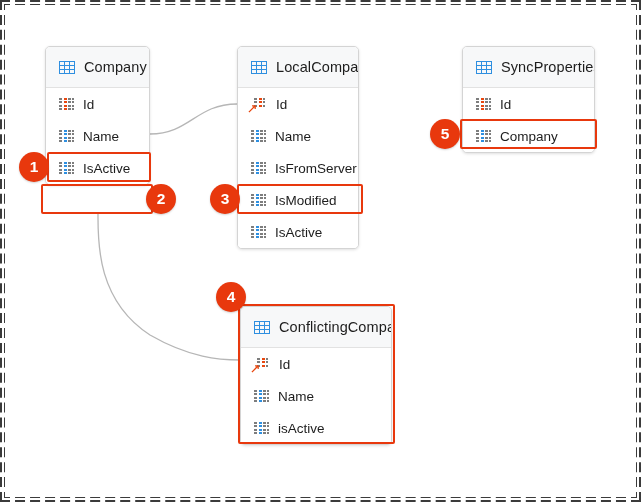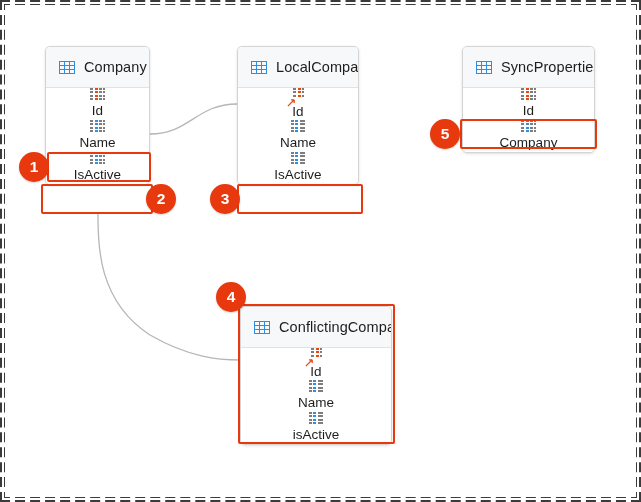--- a/index.html
+++ b/index.html
@@ -13,22 +13,22 @@
   #frame2{position:absolute;left:2px;top:2px;width:637px;height:498px;box-sizing:border-box;
          border:2px solid #ffffff;pointer-events:none;z-index:31;}
 
   svg.links{position:absolute;left:0;top:0;width:641px;height:502px;z-index:1;}
 
   .table{position:absolute;background:#ffffff;border:1px solid #d4d4d4;border-radius:5px;
          box-shadow:0 1px 3px rgba(0,0,0,.13);z-index:5;box-sizing:border-box;overflow:hidden;}
   .thead{display:flex;align-items:center;gap:9px;padding:0 13px;height:41px;
          background:#f7f8f9;border-bottom:1px solid #e2e2e2;box-sizing:border-box;}
   .ttitle{font-size:14.5px;color:#1d1d1d;white-space:nowrap;letter-spacing:.1px;}
-  .row{display:flex;align-items:center;padding:0 13px;height:32px;box-sizing:border-box;
-       position:relative;background:#ffffff;flex-direction:column;}
+  .row{display:flex;align-items:center;gap:9px;padding:0 13px;height:32px;box-sizing:border-box;
+       position:relative;background:#ffffff;}
   .rname{font-size:13.5px;color:#1d1d1d;white-space:nowrap;}
 
   
   .ic{position:relative;width:15px;height:12px;flex:0 0 15px;}
   .ic i{position:absolute;display:block;width:3px;height:2px;background:#7d7d7d;}
   .ic.blue i.b{background:#2e8fe0;}
   .ic.red i.r{background:#e8470f;}
 
   .hdric{position:relative;width:16px;height:13px;flex:0 0 16px;border:1.4px solid #2e8fe0;box-sizing:border-box;}
   .hdric i{position:absolute;background:#2e8fe0;display:block;}
@@ -187,20 +187,62 @@
           <i style="left:12.5px;top:3.3px;width:2px;"></i>
         <i style="left:0;top:6.6px;"></i>
           <i style="left:4.5px;top:6.6px;background:#2e8fe0;"></i>
           <i style="left:9px;top:6.6px;"></i>
           <i style="left:12.5px;top:6.6px;width:2px;"></i>
         <i style="left:0;top:9.9px;"></i>
           <i style="left:4.5px;top:9.9px;background:#2e8fe0;"></i>
           <i style="left:9px;top:9.9px;"></i>
           <i style="left:12.5px;top:9.9px;width:2px;"></i>
       </span>
+      <span class="rname">IsFromServer</span>
+    </div>
+    <div class="row">
+      <span class="ic blue">
+        <i style="left:0;top:0;"></i>
+          <i style="left:4.5px;top:0;background:#2e8fe0;"></i>
+          <i style="left:9px;top:0;"></i>
+          <i style="left:12.5px;top:0;width:2px;"></i>
+        <i style="left:0;top:3.3px;"></i>
+          <i style="left:4.5px;top:3.3px;background:#2e8fe0;"></i>
+          <i style="left:9px;top:3.3px;"></i>
+          <i style="left:12.5px;top:3.3px;width:2px;"></i>
+        <i style="left:0;top:6.6px;"></i>
+          <i style="left:4.5px;top:6.6px;background:#2e8fe0;"></i>
+          <i style="left:9px;top:6.6px;"></i>
+          <i style="left:12.5px;top:6.6px;width:2px;"></i>
+        <i style="left:0;top:9.9px;"></i>
+          <i style="left:4.5px;top:9.9px;background:#2e8fe0;"></i>
+          <i style="left:9px;top:9.9px;"></i>
+          <i style="left:12.5px;top:9.9px;width:2px;"></i>
+      </span>
+      <span class="rname">IsModified</span>
+    </div>
+    <div class="row">
+      <span class="ic blue">
+        <i style="left:0;top:0;"></i>
+          <i style="left:4.5px;top:0;background:#2e8fe0;"></i>
+          <i style="left:9px;top:0;"></i>
+          <i style="left:12.5px;top:0;width:2px;"></i>
+        <i style="left:0;top:3.3px;"></i>
+          <i style="left:4.5px;top:3.3px;background:#2e8fe0;"></i>
+          <i style="left:9px;top:3.3px;"></i>
+          <i style="left:12.5px;top:3.3px;width:2px;"></i>
+        <i style="left:0;top:6.6px;"></i>
+          <i style="left:4.5px;top:6.6px;background:#2e8fe0;"></i>
+          <i style="left:9px;top:6.6px;"></i>
+          <i style="left:12.5px;top:6.6px;width:2px;"></i>
+        <i style="left:0;top:9.9px;"></i>
+          <i style="left:4.5px;top:9.9px;background:#2e8fe0;"></i>
+          <i style="left:9px;top:9.9px;"></i>
+          <i style="left:12.5px;top:9.9px;width:2px;"></i>
+      </span>
       <span class="rname">IsActive</span>
     </div>
   </div>
 
   <div class="table" style="left:462px;top:46px;width:133px;">
     <div class="thead">
       <span class="hdric">
         <i style="left:0;top:3px;width:100%;height:1.2px;"></i>
         <i style="left:0;top:7px;width:100%;height:1.2px;"></i>
         <i style="left:4px;top:0;width:1.2px;height:100%;"></i>

